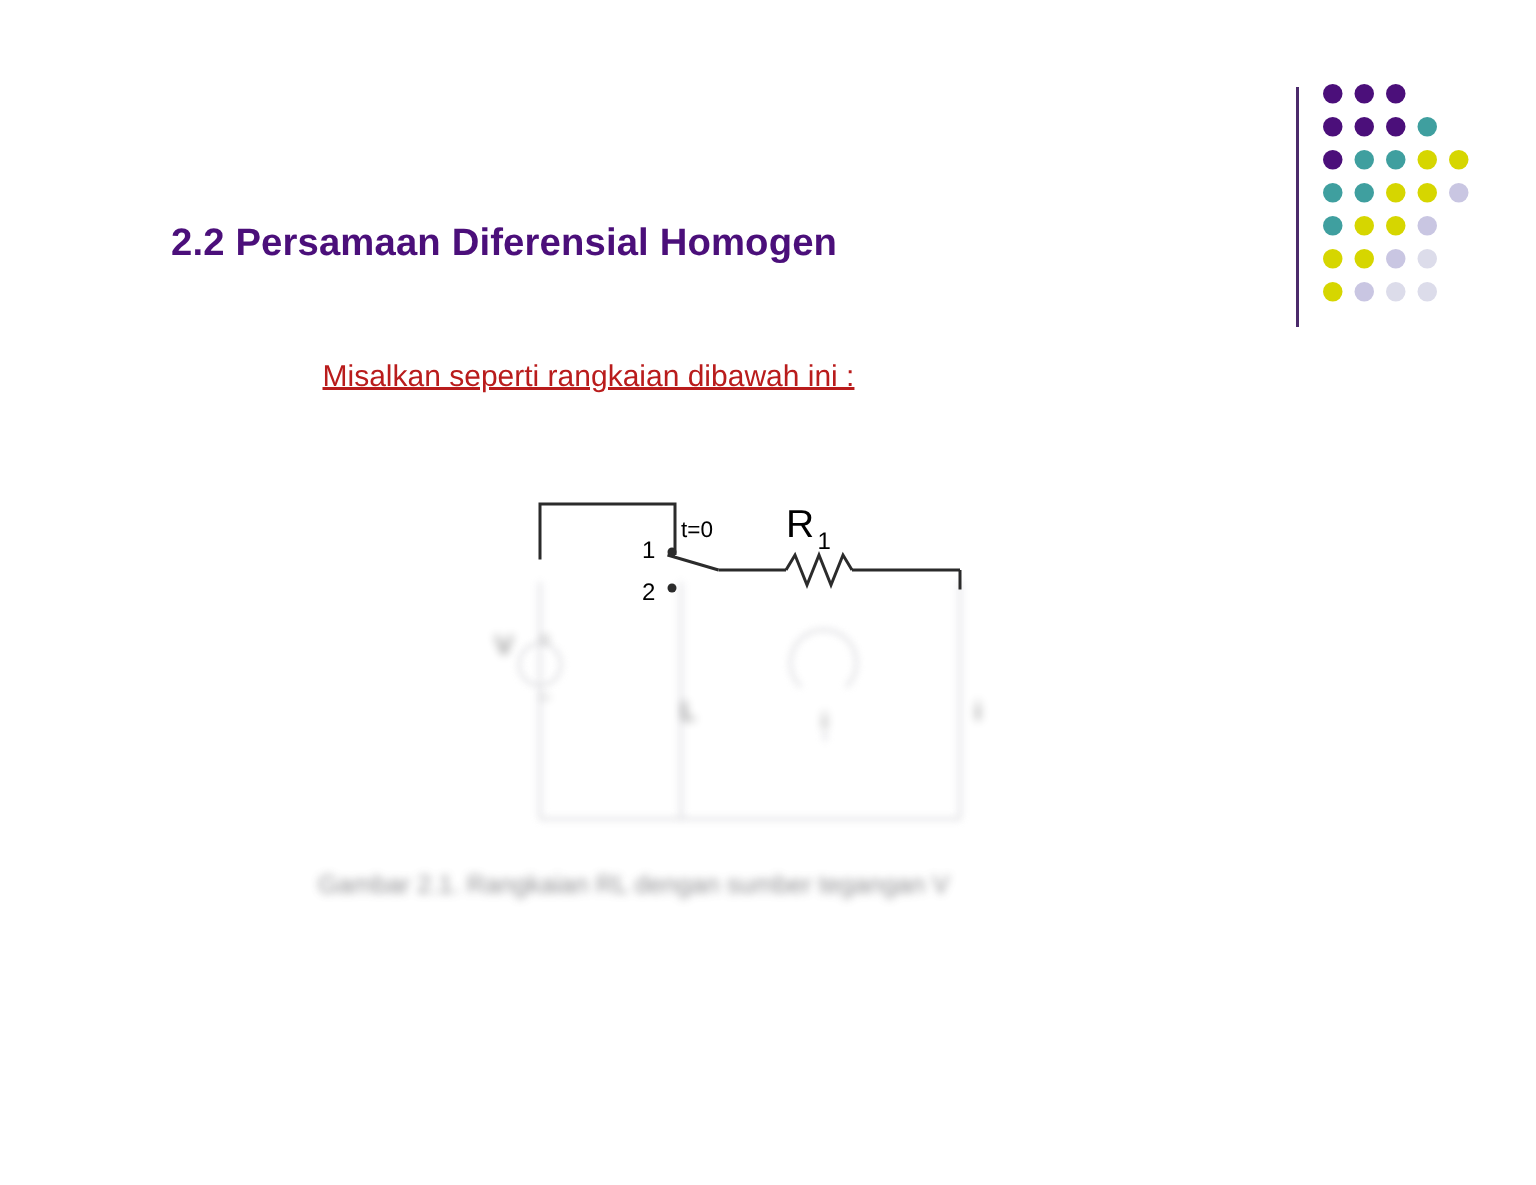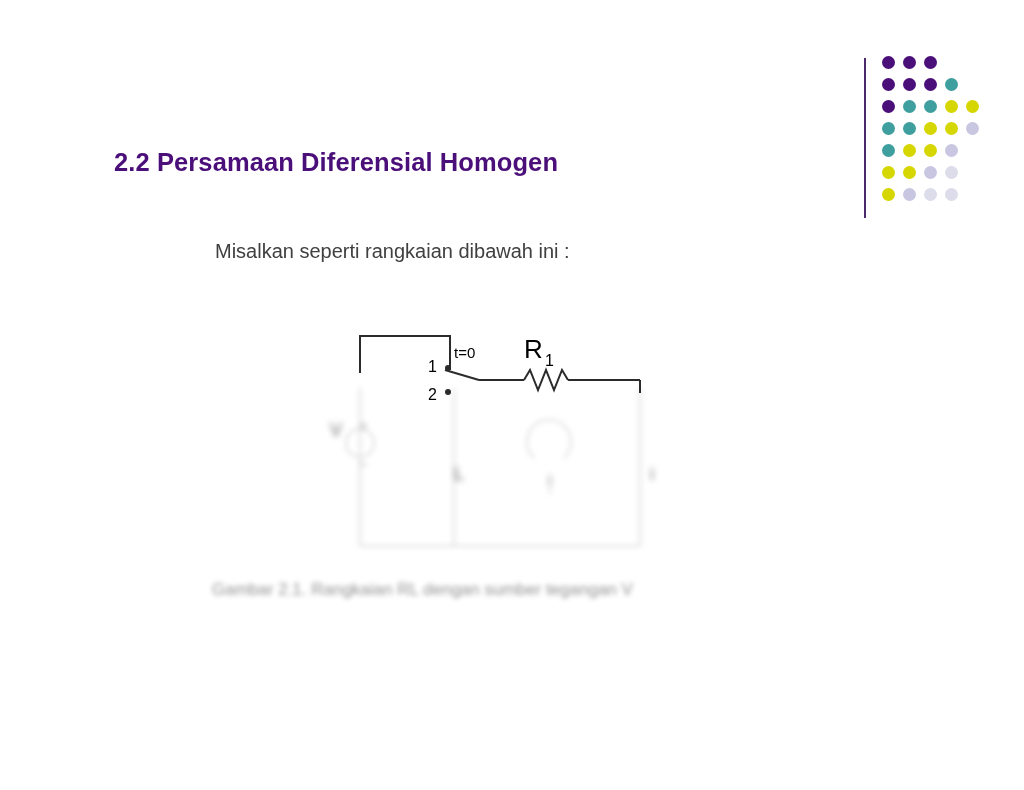--- a/index.html
+++ b/index.html
@@ -64,22 +64,23 @@
     letter-spacing: 0.1px;
     white-space: nowrap;
   }
 
   
   .body-text {
     position: absolute;
     left: 203px;
     top: 240px;
     font-size: 20px;
-    color: #404040;
+    color: #b91c1c;
     white-space: nowrap;
+    text-decoration: underline;
   }
 
   
   .figure {
     position: absolute;
     left: 290px;
     top: 318px;
     width: 580px;
     height: 310px;
   }

